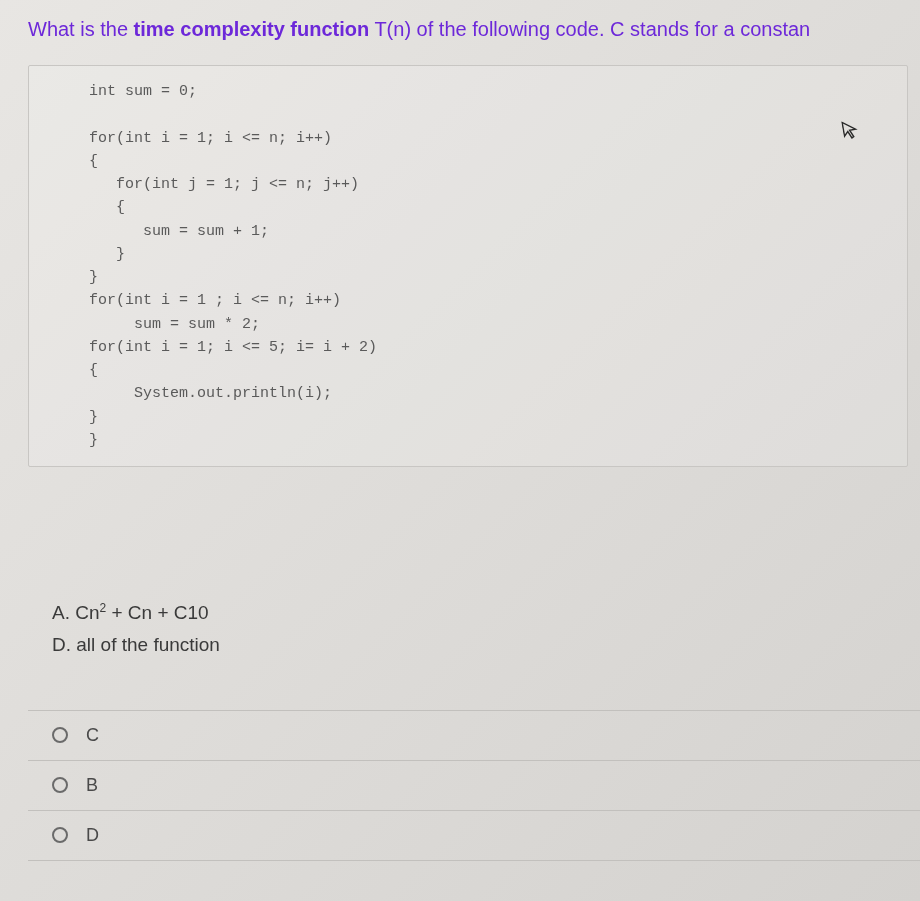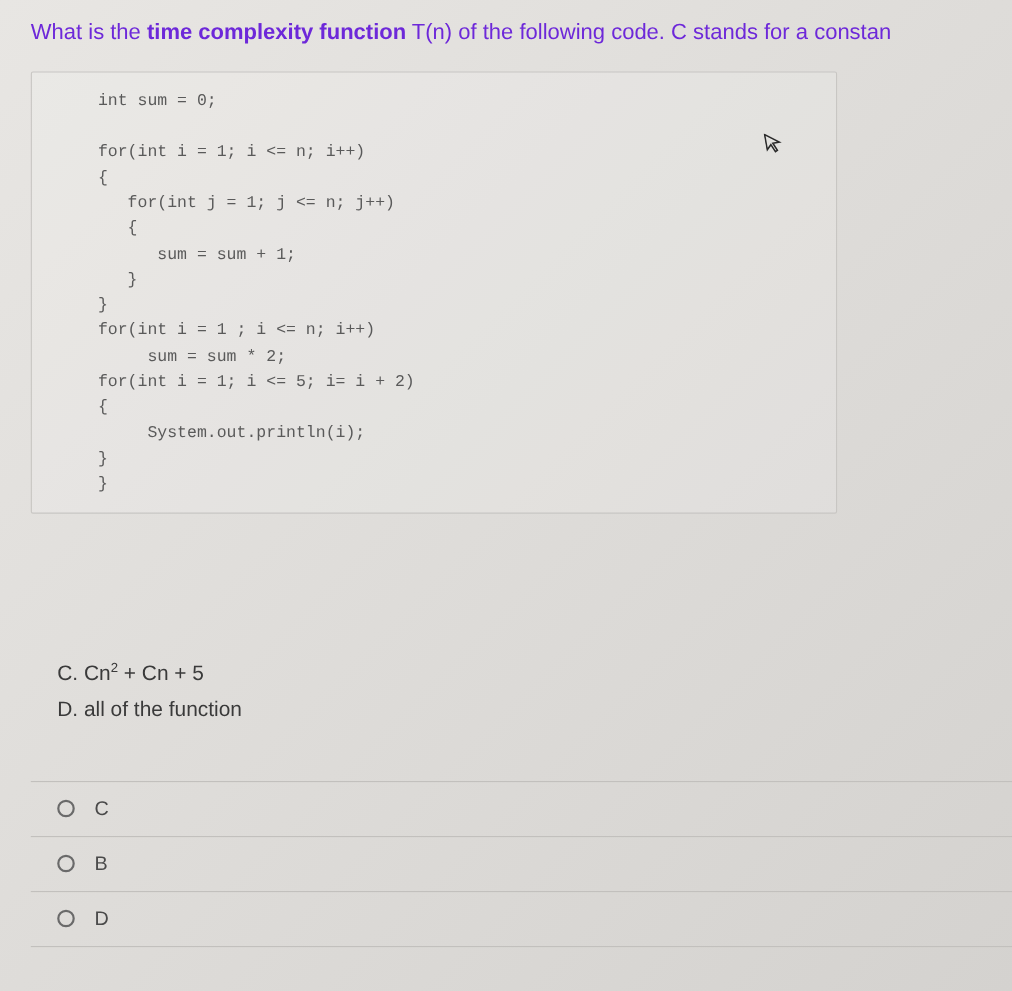--- a/index.html
+++ b/index.html
@@ -22,21 +22,21 @@
   white-space: nowrap;
 }
 .question-title b { font-weight: 700; }
 .code-box {
   border: 1px solid #c8c6c3;
   background: rgba(255,255,255,0.15);
   border-radius: 2px;
   margin: 0 0 0 0;
   padding: 14px 18px 14px 60px;
   position: relative;
-  width: 733px;
+  width: 880px;
 }
 .code-box pre {
   font-family: "Courier New", Courier, monospace;
   font-size: 15px;
   line-height: 1.55;
   color: #5a5a5a;
   white-space: pre;
 }
 .cursor {
   position: absolute;
@@ -104,21 +104,21 @@
 }</pre>
     <span class="cursor">
       <svg width="16" height="20" viewBox="0 0 16 20">
           <path d="M1 1 L1 15 L5 11 L8 18 L10 17 L7 10 L13 10 Z" fill="none" stroke="#2a2a2a" stroke-width="1.4"></path>
         </svg>
     </span>
   </div>
 
   <div class="answers-block">
     <span class="ans-line">
-      <span>C. Cn</span><sup>2</sup><span> + Cn + 5</span>
+      <span>A. Cn</span><sup>2</sup><span> + Cn + C10</span>
     </span>
     <span class="ans-line">D. all of the function</span>
   </div>
 
   <div class="options">
     <div class="option-row">
       <span class="radio"></span>
       <span>C</span>
     </div>
     <div class="option-row">

